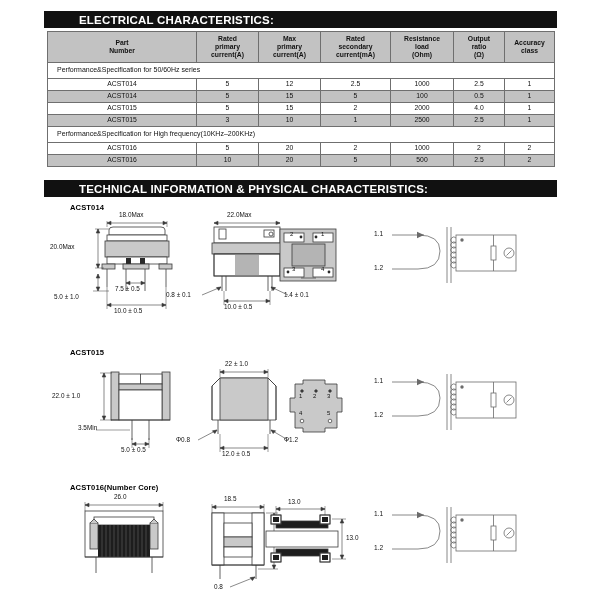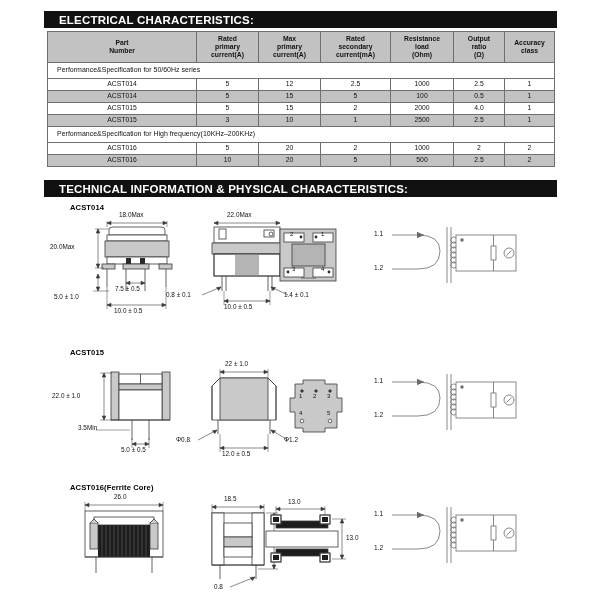--- a/index.html
+++ b/index.html
@@ -24,21 +24,21 @@
     height: 17px;
     background: #111111;
     display: flex;
     align-items: center;
   }
   .section-bar .bar-label {
     color: #ffffff;
     font-size: 11.5px;
     font-weight: bold;
     letter-spacing: 0.2px;
-    padding-left: 15px;
+    padding-left: 35px;
     white-space: nowrap;
   }
   #sec-electrical { top: 11px; }
   #sec-technical  { top: 180px; }
 
   
   .elec-table {
     position: absolute;
     left: 47px;
     top: 31px;
@@ -477,21 +477,21 @@
         <line x1="128.5" y1="30.5" x2="133.5" y2="25.5"></line>
       </g>
       <circle cx="84" cy="15" r="1.7" fill="#6b6b6b"></circle>
     </svg>
     <span class="sch-label" style="left:-4px; top:5px;">1.1</span>
     <span class="sch-label" style="left:-4px; top:39px;">1.2</span>
   </div>
 </div>
 
 <div class="part-block" id="block-016">
-  <div class="part-title">ACST016(Ferrite Core)</div>
+  <div class="part-title">ACST016(Number Core)</div>
 
   <div class="fig" style="left:72px; top:18px;">
     <svg width="120" height="95" viewBox="0 0 120 95">
       <g stroke="#3a3a3a" fill="none" stroke-width="0.8">
         <rect x="13" y="10" width="78" height="46" fill="#ffffff"></rect>
         <rect x="22" y="16" width="60" height="8" fill="#ffffff"></rect>
         <rect x="26" y="24" width="52" height="32" fill="#1d1d1d" stroke="none"></rect>
         <g stroke="#6a6a6a" stroke-width="0.55">
           <line x1="30" y1="24" x2="30" y2="56"></line>
             <line x1="34" y1="24" x2="34" y2="56"></line>

